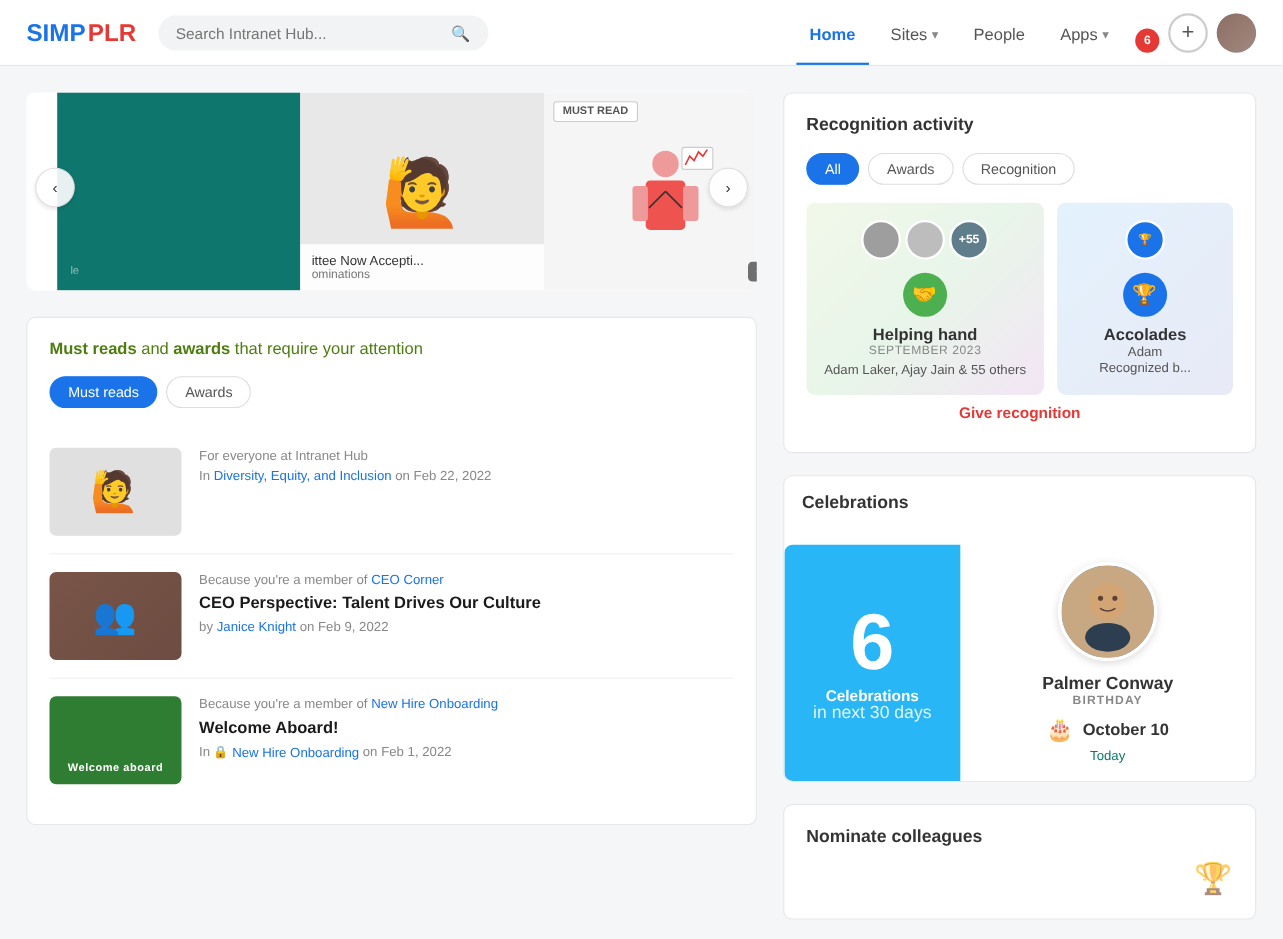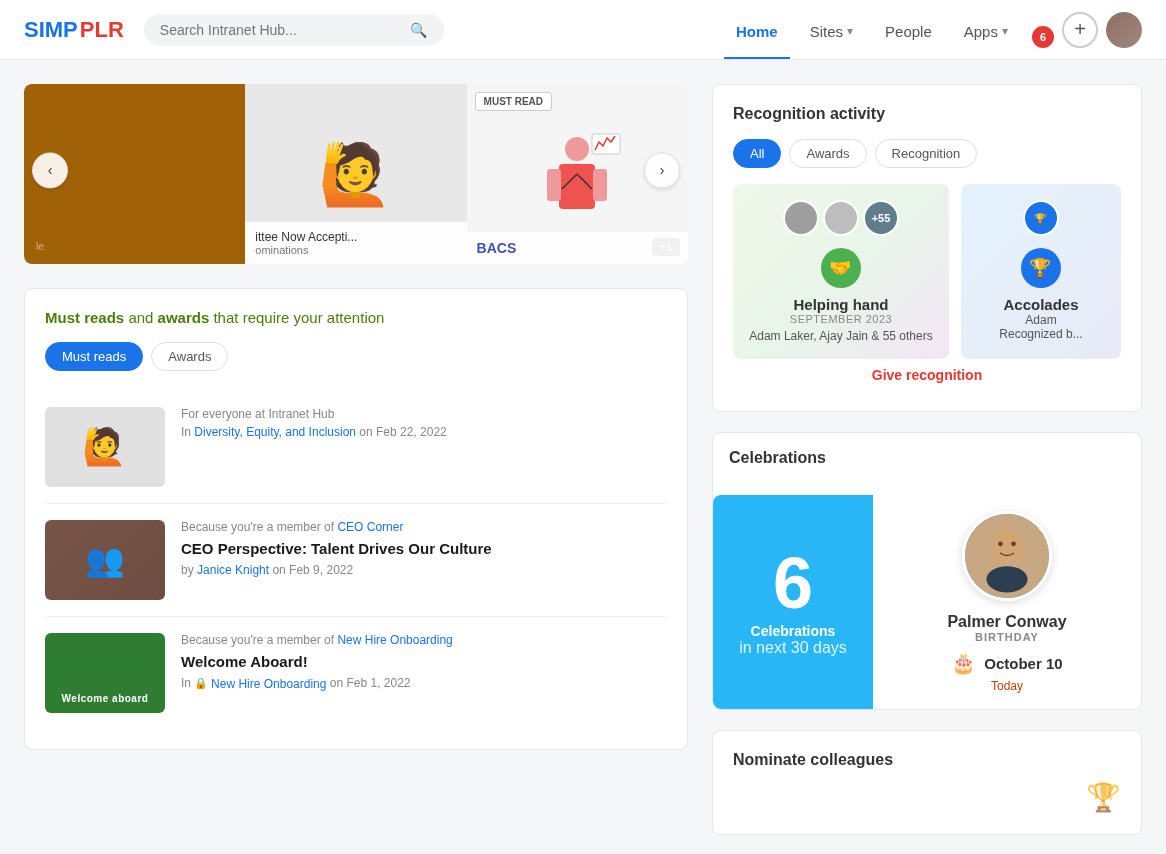--- a/index.html
+++ b/index.html
@@ -78,21 +78,21 @@
     .celebrations-count-panel { background: #29b6f6; padding: 20px; display: flex; flex-direction: column; align-items: center; justify-content: center; min-width: 160px; }
     .celebrations-number { font-size: 72px; font-weight: 700; color: #fff; line-height: 1; }
     .celebrations-label { font-size: 14px; color: #fff; font-weight: 600; text-align: center; margin-top: 4px; }
     .celebrations-sub { font-size: 16px; color: rgba(255,255,255,0.85); text-align: center; }
     .celebration-person { flex: 1; padding: 16px; display: flex; flex-direction: column; align-items: center; text-align: center; }
     .person-avatar { width: 90px; height: 90px; border-radius: 50%; background: linear-gradient(135deg, #78909c, #90a4ae); overflow: hidden; margin-bottom: 12px; display: flex; align-items: center; justify-content: center; border: 3px solid #fff; box-shadow: 0 2px 8px rgba(0,0,0,0.15); }
     .person-name { font-size: 16px; font-weight: 700; color: #333; }
     .person-label { font-size: 11px; color: #888; letter-spacing: 1px; font-weight: 600; margin-bottom: 8px; }
     .birthday-row { display: flex; align-items: center; gap: 8px; font-size: 15px; color: #333; font-weight: 600; }
     .birthday-icon { font-size: 20px; }
-    .today-badge { font-size: 12px; color: #c2410c; margin-top: 4px; }
+    .today-badge { font-size: 12px; color: #0f766e; margin-top: 4px; }
 
     
     .nominate-card { background: #fff; border-radius: 8px; border: 1px solid #e5e7eb; padding: 20px; }
     .nominate-title { font-size: 16px; font-weight: 600; color: #333; margin-bottom: 12px; }
 
     
     .chevron { font-size: 12px; color: #888; }
 
     
     .recognition-cards-wrap { overflow: hidden; }
@@ -140,21 +140,21 @@
   </nav>
 </header>
 
 <div class="page-content">
 
   <div class="main-col">
 
     <div class="carousel-wrap">
       <div style="display:flex; overflow:hidden; position:relative;">
 
-        <div style="flex-shrink:0; width:33.33%; height:180px; background:#a16207; position:relative;">
+        <div style="flex-shrink:0; width:33.33%; height:180px; background:#0f766e; position:relative;margin-left:28px;">
           <div style="width:100%;height:100%;display:flex;align-items:flex-end;padding:12px;">
             <span style="color:rgba(255,255,255,0.5);font-size:10px;">le</span>
           </div>
         </div>
 
         <div style="flex-shrink:0; width:33.33%; height:180px; background:#e8e8e8; position:relative; overflow:hidden;">
           <div style="width:100%;height:100%;display:flex;align-items:center;justify-content:center;font-size:60px;">🙋</div>
           <div style="position:absolute;bottom:0;left:0;right:0;background:rgba(255,255,255,0.9);padding:8px 10px;">
             <div style="font-size:12px;color:#333;">ittee Now Accepti...</div>
             <div style="font-size:11px;color:#777;">ominations</div>
@@ -172,23 +172,20 @@
                 <rect x="66" y="55" width="14" height="32" rx="3" fill="#ef9a9a"></rect>
                 <line x1="50" y1="60" x2="35" y2="75" stroke="#333" stroke-width="1.5"></line>
                 <line x1="50" y1="60" x2="65" y2="75" stroke="#333" stroke-width="1.5"></line>
 
                 <rect x="65" y="20" width="28" height="20" rx="2" fill="#fff" stroke="#ccc"></rect>
                 <polyline points="68,36 72,28 76,32 80,24 84,28 88,22" fill="none" stroke="#e53935" stroke-width="1.5"></polyline>
               </svg>
             </div>
           </div>
           <div style="position:absolute;bottom:8px;right:8px;background:rgba(0,0,0,0.55);color:#fff;border-radius:4px;padding:2px 7px;font-size:12px;">+1</div>
-          <div style="position:absolute;bottom:0;left:0;right:0;background:rgba(255,255,255,0.9);padding:8px 10px;">
-            <span style="font-size:14px;font-weight:700;color:#3f51b5;">BACS</span>
-          </div>
         </div>
 
         <div class="carousel-arrow right">›</div>
 
         <div class="carousel-arrow left">‹</div>
       </div>
     </div>
 
     <div class="must-reads-section">
       <p class="section-title">

